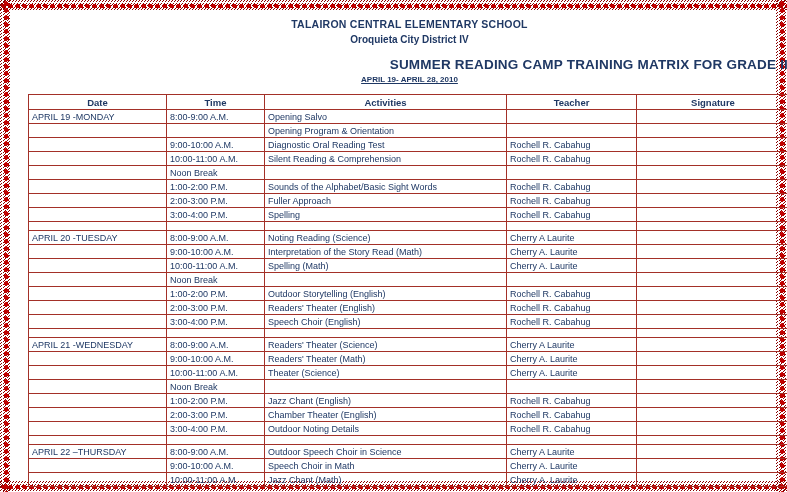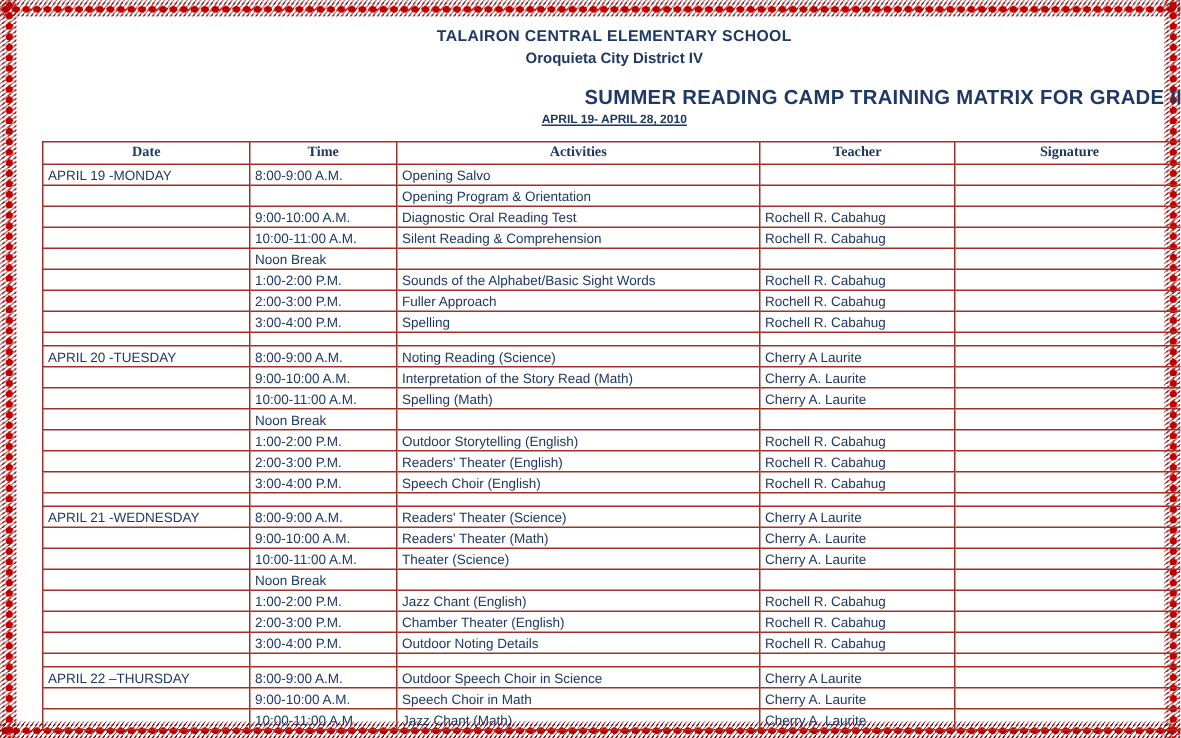--- a/index.html
+++ b/index.html
@@ -107,21 +107,20 @@
     vertical-align: middle;
     white-space: nowrap;
     overflow: hidden;
   }
   table.matrix th {
     text-align: center;
     font-weight: bold;
     font-size: 9.5px;
     height: 15px;
     padding: 0;
-    font-family: Liberation Serif, serif;
   }
   col.c-date { width: 138px; }
   col.c-time { width: 98px; }
   col.c-act  { width: 242px; }
   col.c-tea  { width: 130px; }
   col.c-sig  { width: 153px; }
   tr.spacer-row td { height: 9px; }
 </style>
 </head>
 <body>

